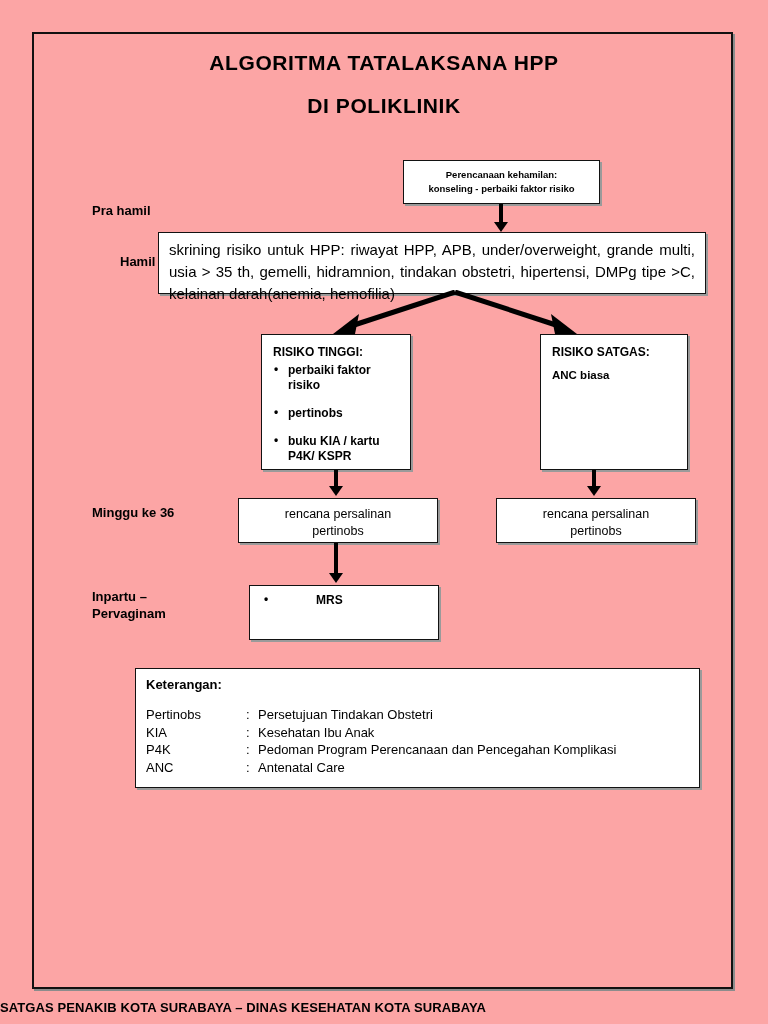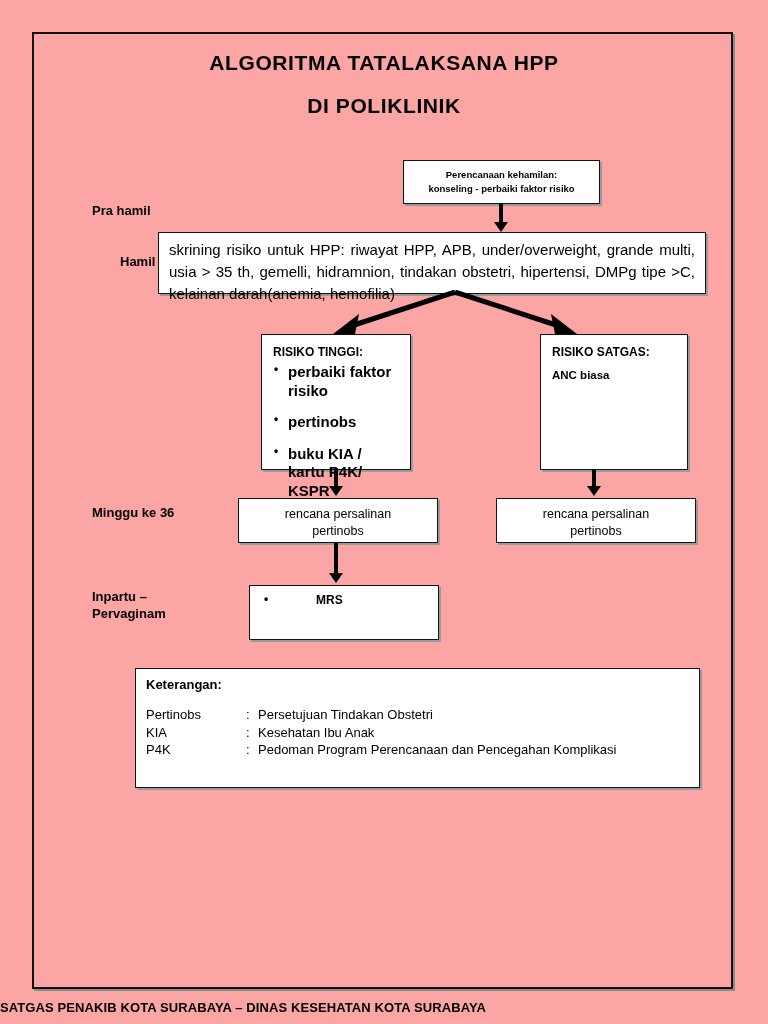--- a/index.html
+++ b/index.html
@@ -101,21 +101,21 @@
     margin: 4px 0 4px 2px;
   }
   .risk-list {
     margin: 0;
     padding: 0 0 0 17px;
     list-style: none;
   }
   .risk-list li {
     position: relative;
     font-weight: bold;
-    font-size: 15px;
+    font-size: 12px;
     line-height: 1.24;
     margin-bottom: 13px;
   }
   .risk-list li::before {
     content: "\2022";
     position: absolute;
     left: -14px;
     top: -1px;
     font-size: 12px;
   }
@@ -337,19 +337,24 @@
         <tr>
           <td class="ket-abbr">KIA</td>
           <td class="ket-sep">:</td>
           <td>Kesehatan Ibu Anak</td>
         </tr>
         <tr>
           <td class="ket-abbr">P4K</td>
           <td class="ket-sep">:</td>
           <td>Pedoman Program Perencanaan dan Pencegahan Komplikasi</td>
         </tr>
+        <tr>
+          <td class="ket-abbr">ANC</td>
+          <td class="ket-sep">:</td>
+          <td>Antenatal Care</td>
+        </tr>
       </tbody>
     </table>
   </div>
 
   <div id="footer">SATGAS PENAKIB KOTA SURABAYA – DINAS KESEHATAN KOTA SURABAYA</div>
 
 </div>
 
 </body></html>

